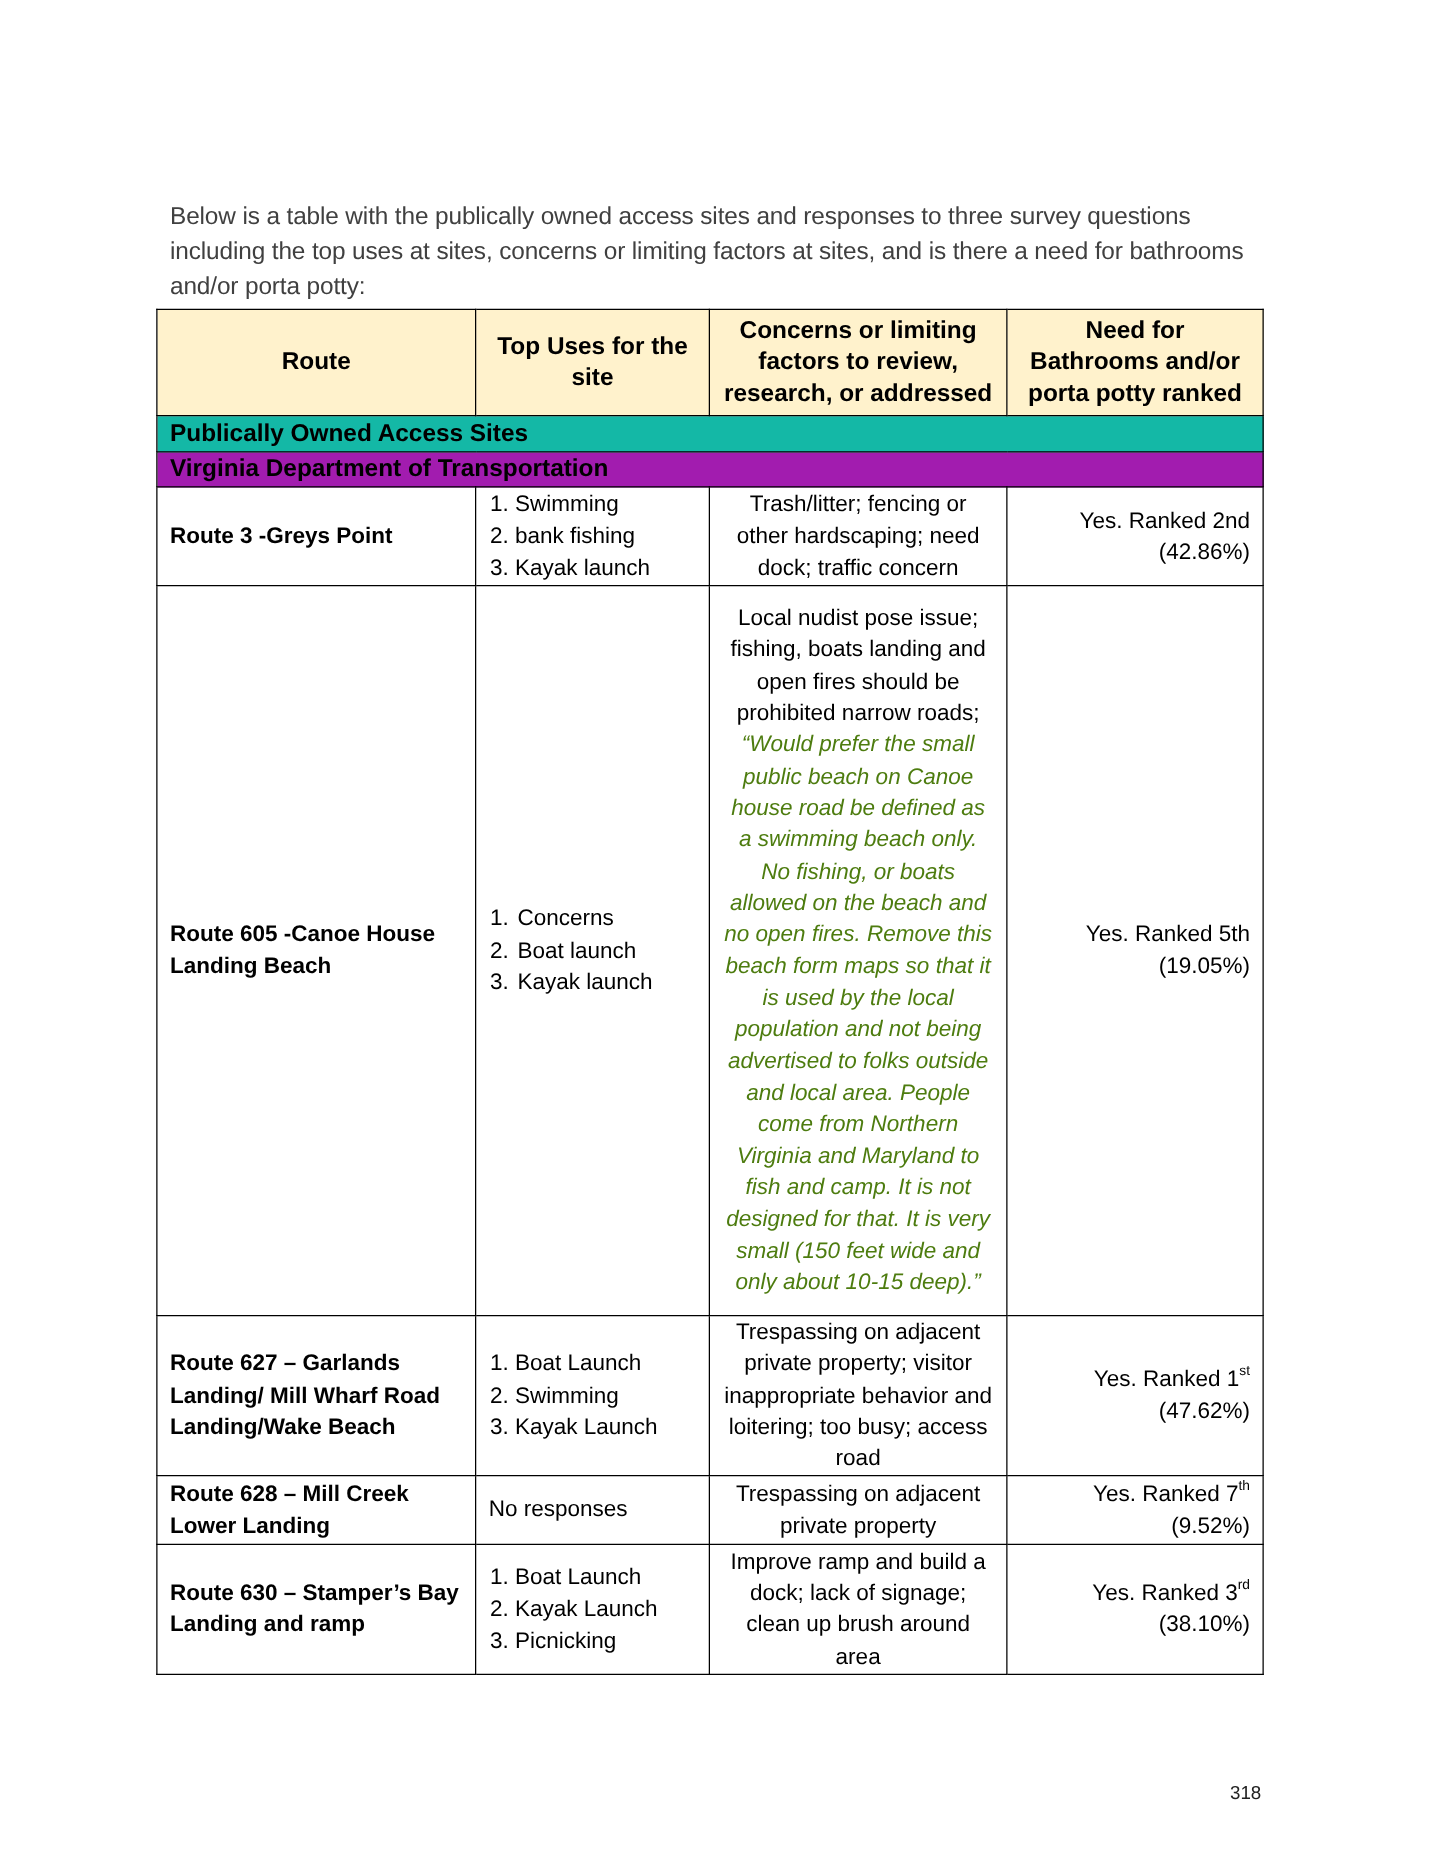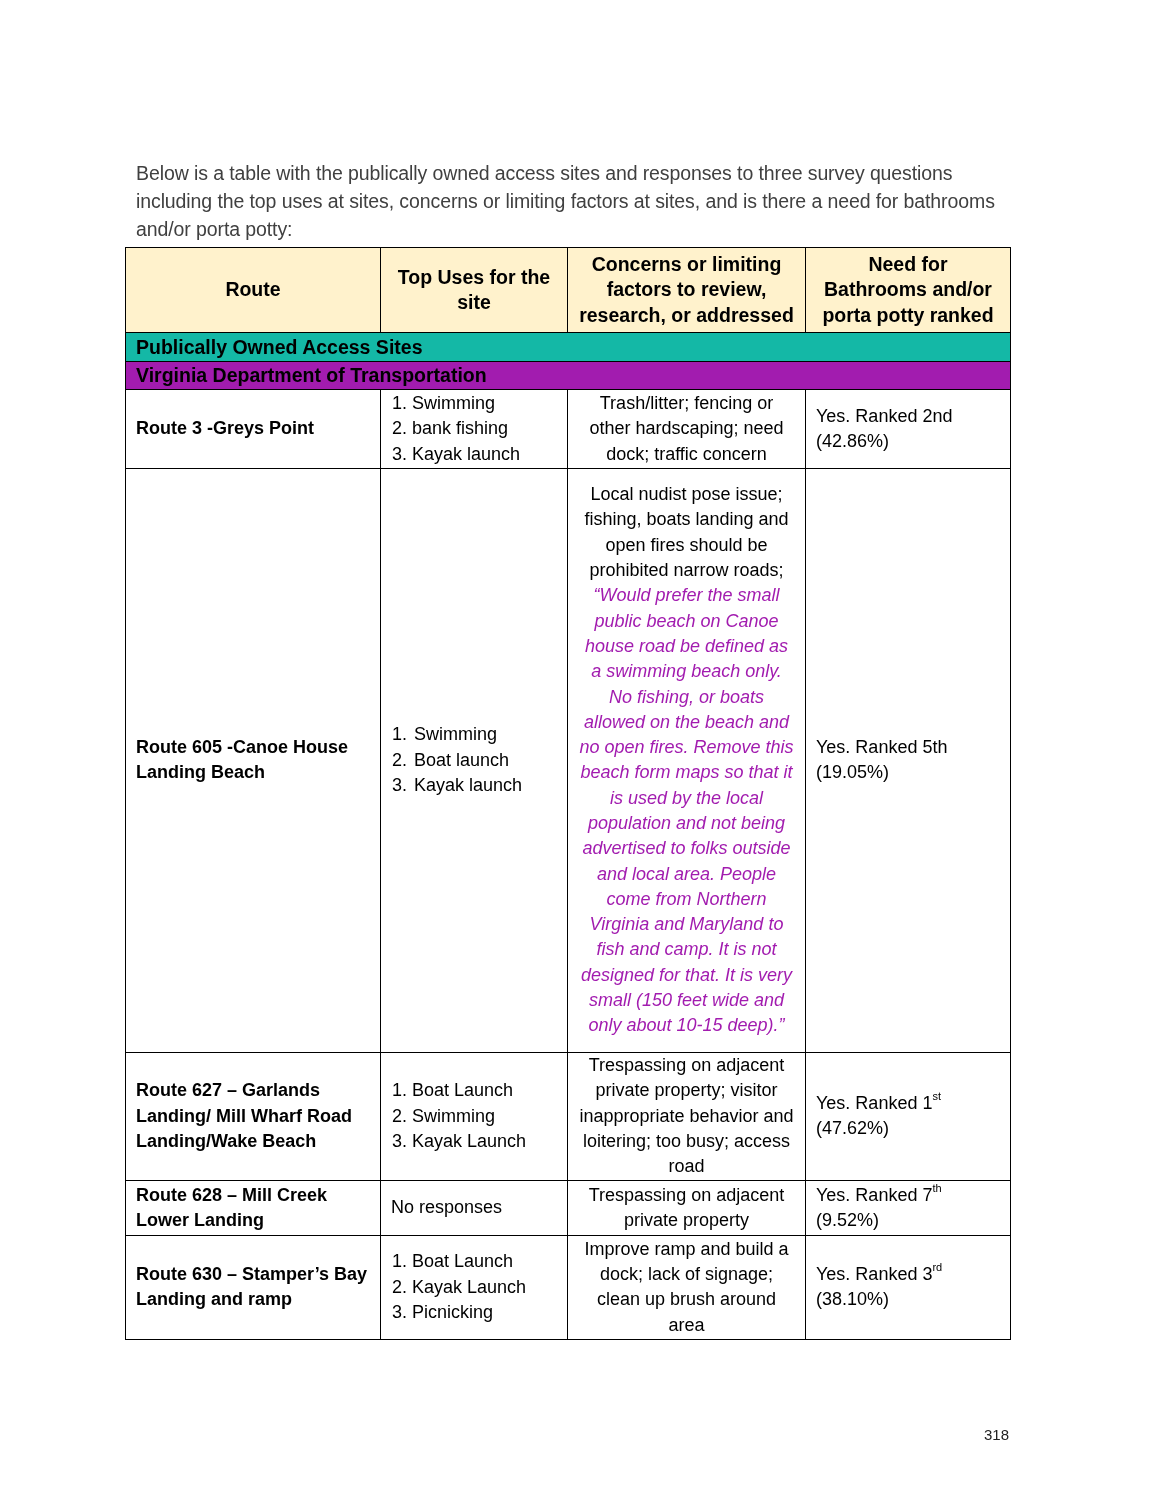--- a/index.html
+++ b/index.html
@@ -84,24 +84,24 @@
       padding: 0;
     }
     td.uses li { margin: 0; }
     td.uses.spaced li .num { display: inline-block; width: 22px; }
     td.concerns {
       padding: 0 10px;
       text-align: center;
     }
     .italic-quote {
       font-style: italic;
-      color: #a21caf;
+      color: #4d7c0f;
     }
     td.need {
-      text-align: left;
+      text-align: right;
     }
     sup {
       font-size: 11px;
       line-height: 0;
       vertical-align: super;
       position: relative;
       top: -2px;
     }
     tr.r1 td { height: 76px; }
     tr.r2 td { height: 583px; }
@@ -158,21 +158,21 @@
       <td class="need">
         <div><span>Yes. Ranked 2nd</span></div>
         <div>(42.86%)</div>
       </td>
     </tr>
 
     <tr class="r2">
       <td class="route">Route 605 -Canoe House Landing Beach</td>
       <td class="uses spaced">
         <ol>
-          <li><span class="num">1.</span><span>Swimming</span></li>
+          <li><span class="num">1.</span><span>Concerns</span></li>
           <li><span class="num">2.</span><span>Boat launch</span></li>
           <li><span class="num">3.</span><span>Kayak launch</span></li>
         </ol>
       </td>
       <td class="concerns">
         <span>Local nudist pose issue; fishing, boats landing and open fires should be prohibited narrow roads;</span>
         <span class="italic-quote">“Would prefer the small public beach on Canoe house road be defined as a swimming beach only. No fishing, or boats allowed on the beach and no open fires. Remove this beach form maps so that it is used by the local population and not being advertised to folks outside and local area. People come from Northern Virginia and Maryland to fish and camp. It is not designed for that. It is very small (150 feet wide and only about 10-15 deep).”</span>
       </td>
       <td class="need">
         <div><span>Yes. Ranked 5th</span></div>

